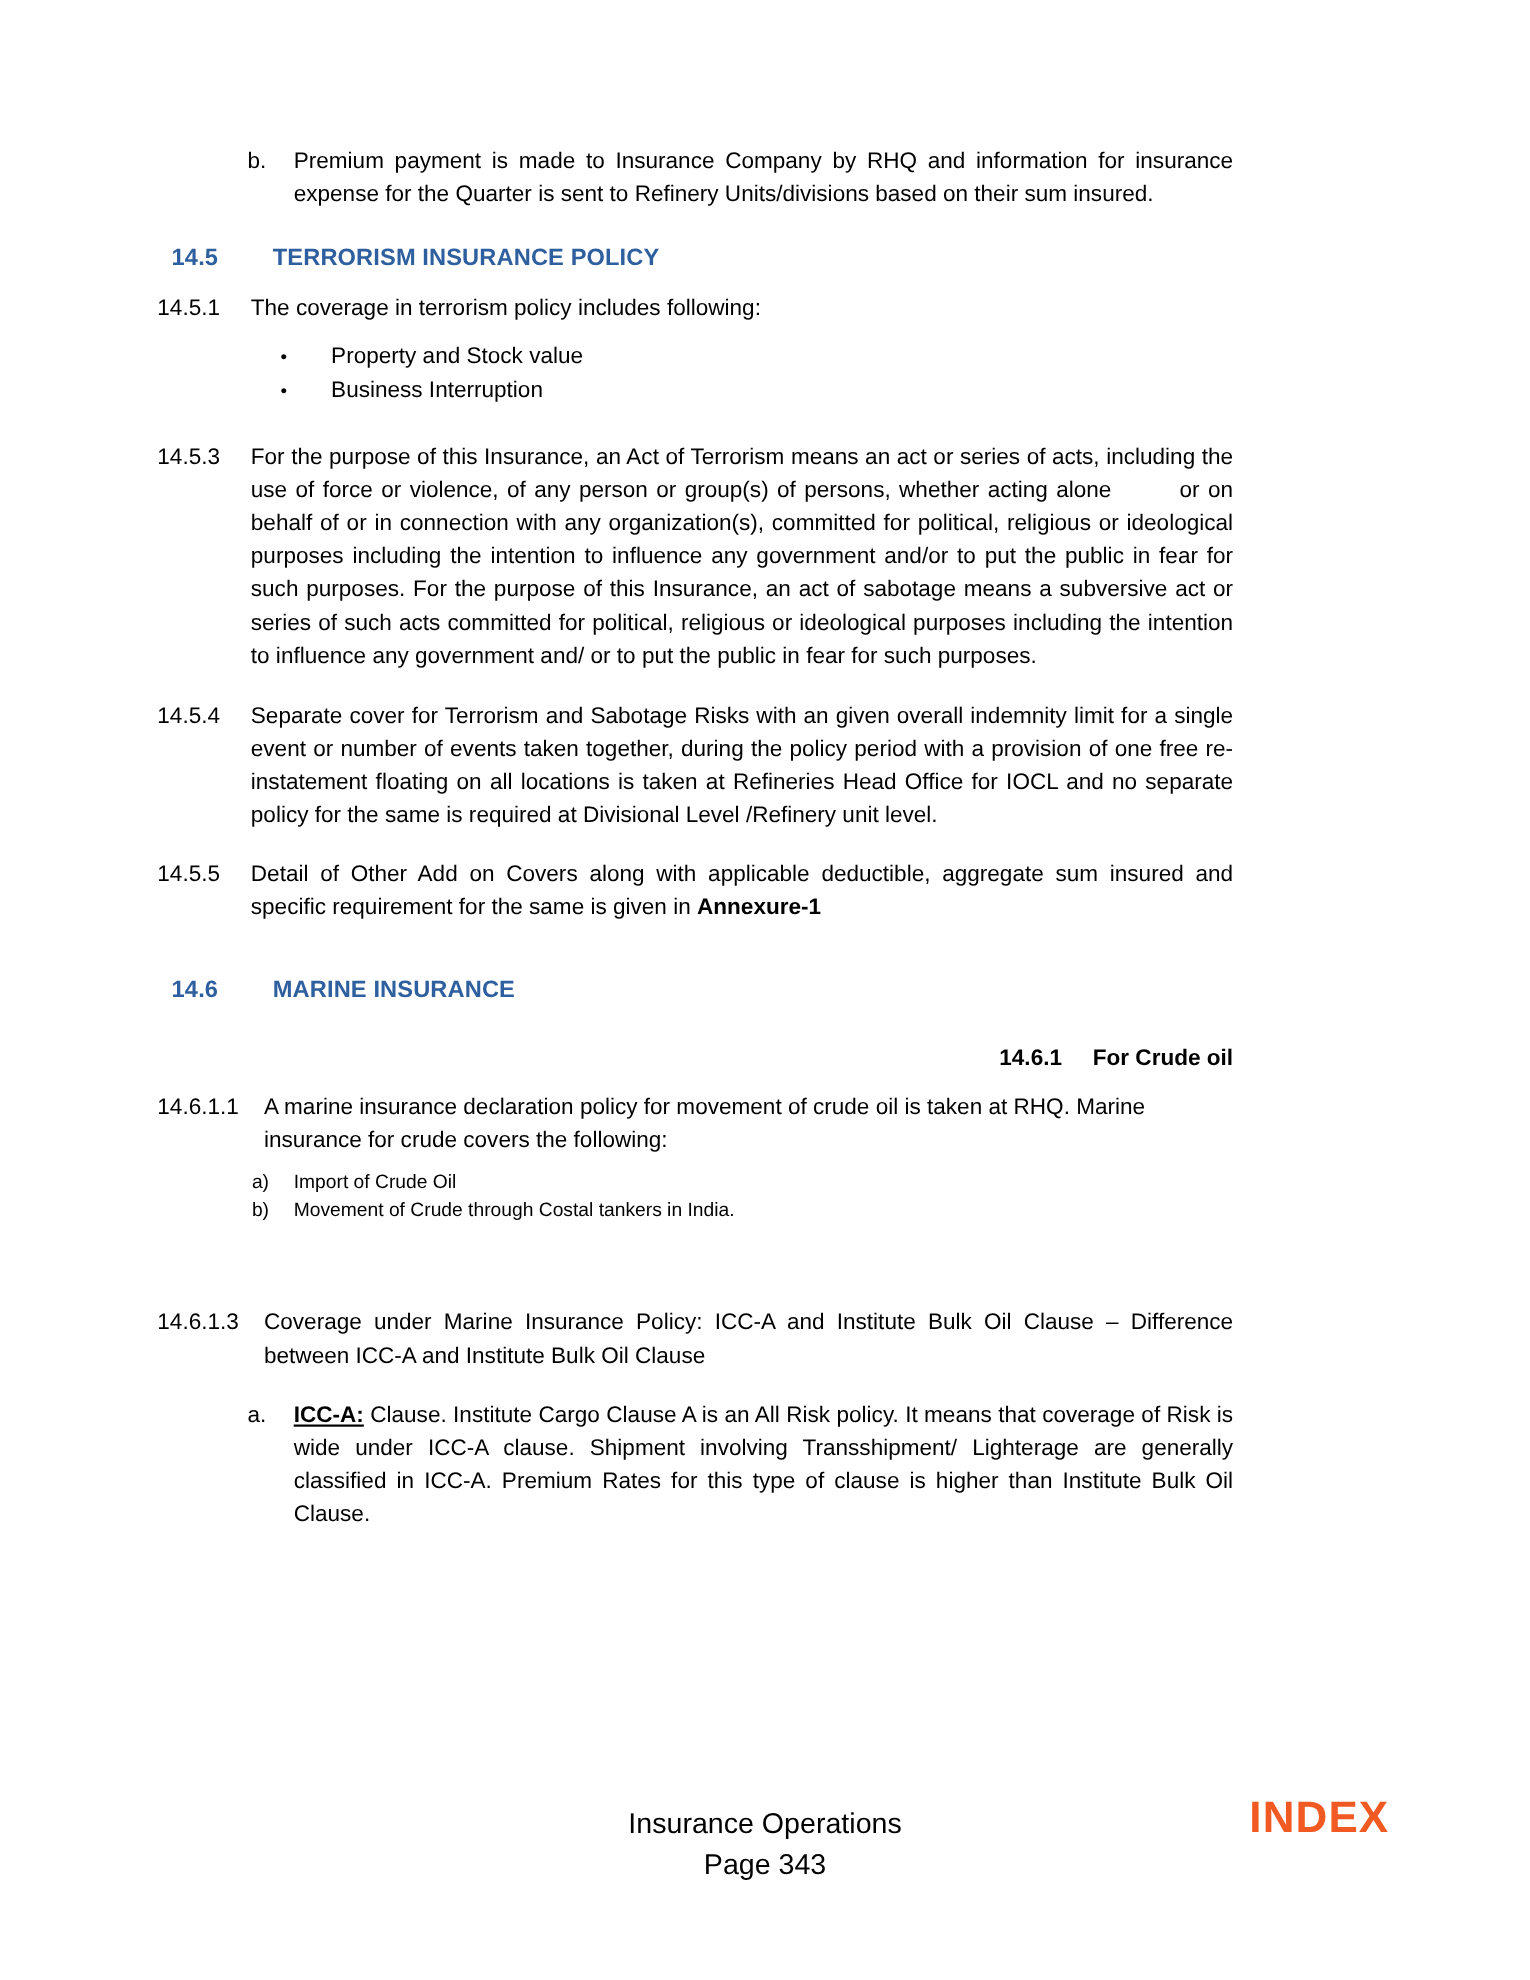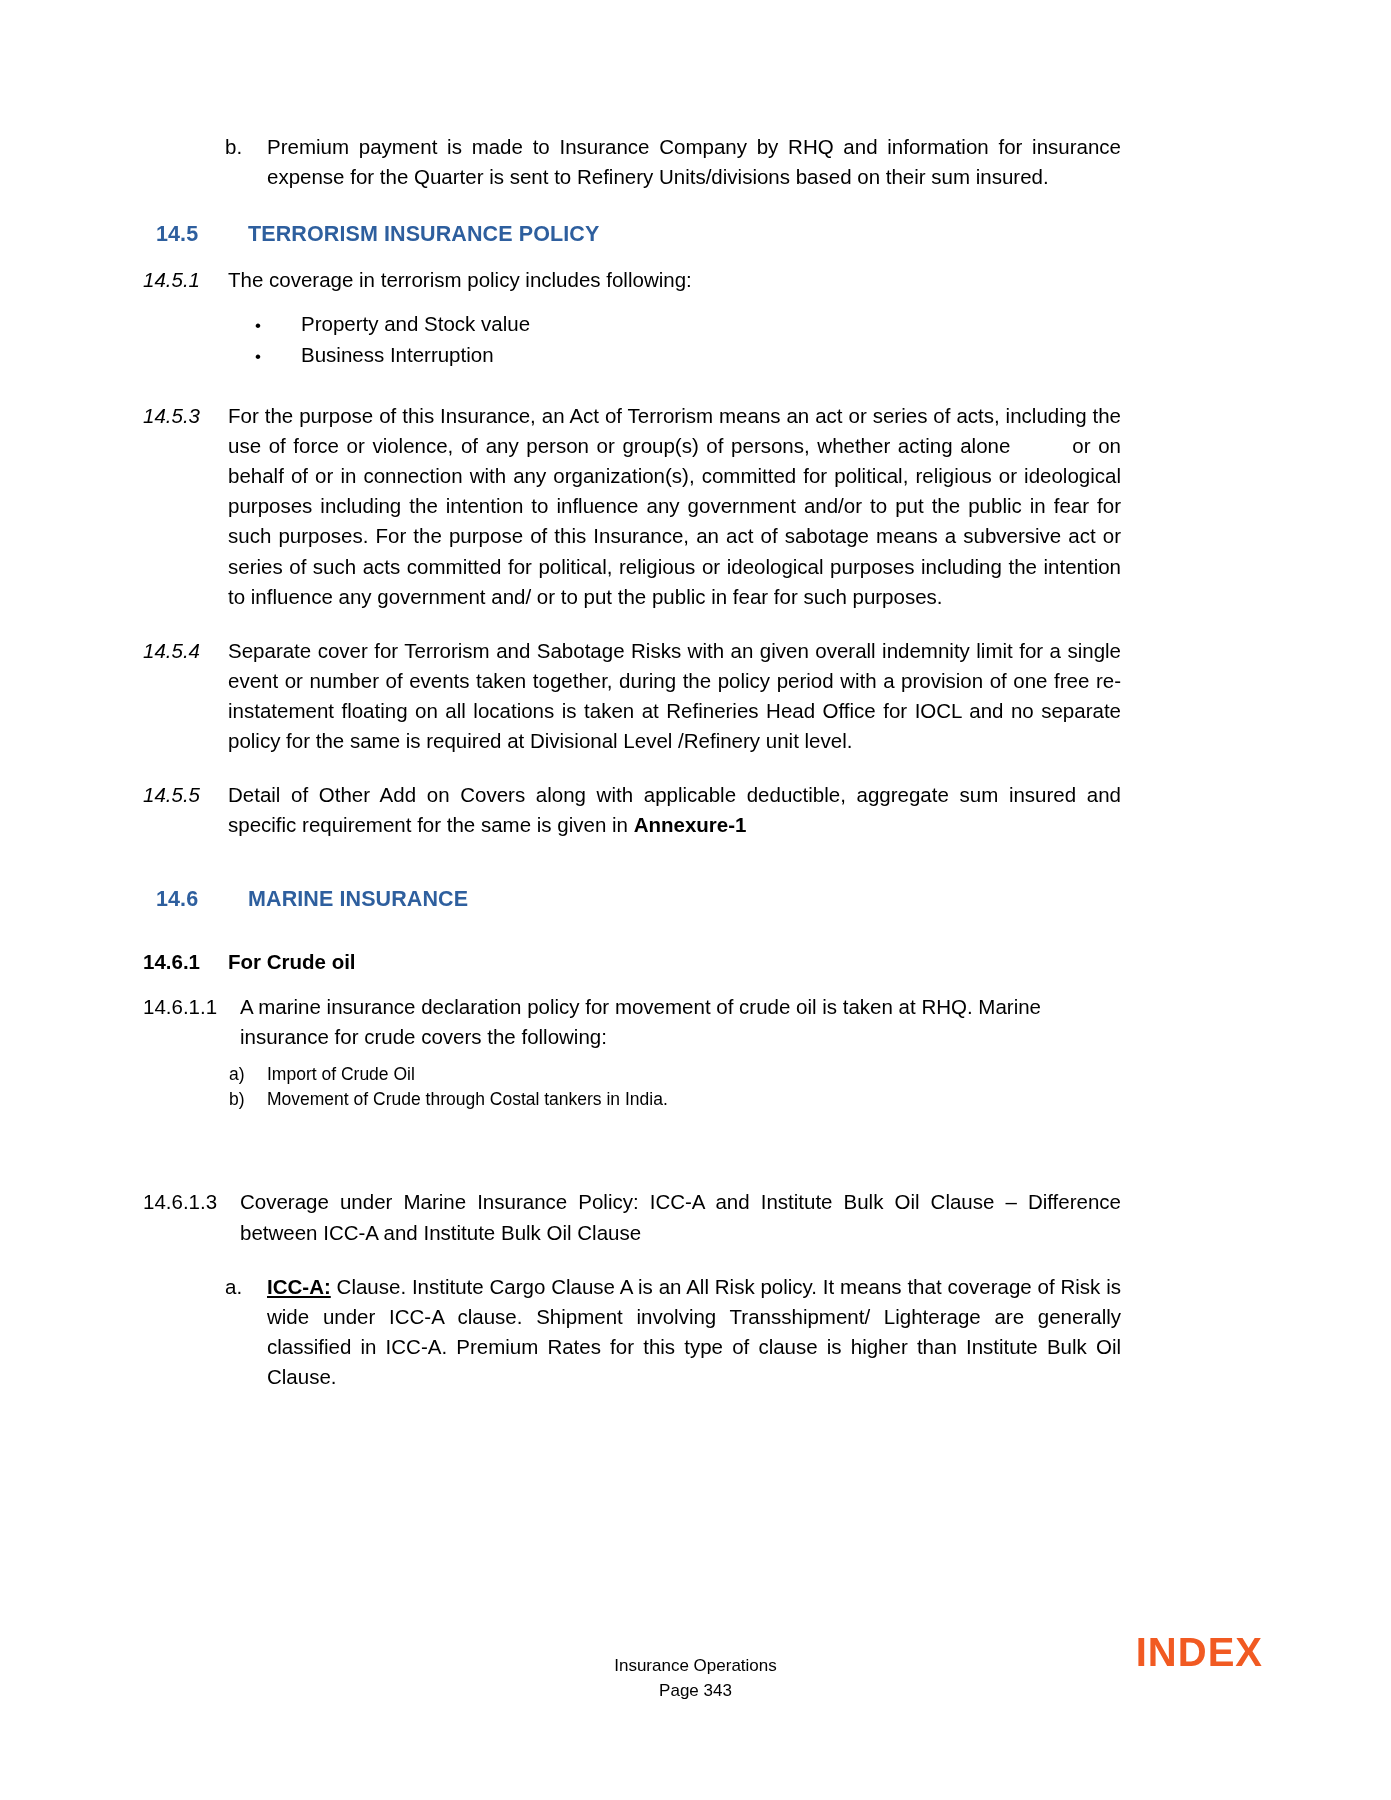--- a/index.html
+++ b/index.html
@@ -40,21 +40,21 @@
   }
   .body {
     flex: 1 1 auto;
     text-align: justify;
     text-justify: inter-word;
   }
   .body.nojust { text-align: left; }
 
   
   .w-abc { width: 42px; margin-left: 82px; }      
-  .w-145 { width: 85px; font-style: italic; }                         
+  .w-145 { width: 85px; }                         
   .w-14611 { width: 97px; }                        
 
   
   .heading {
     display: flex;
     align-items: baseline;
     color: #2e5f9e;
     font-weight: bold;
     font-size: 21.5px;
     letter-spacing: 0.1px;
@@ -62,20 +62,21 @@
   }
   .heading .hnum { width: 92px; flex: 0 0 auto; }
   .heading .htext { flex: 1 1 auto; }
 
   
   .subheading {
     display: flex;
     align-items: baseline;
     font-weight: bold;
     font-size: 20.5px;
+    justify-content: flex-end;
   }
   .subheading .snum { width: 85px; flex: 0 0 auto; }
 
   
   .bullet-list { margin: 0; padding: 0; list-style: none; }
   .bullet-item {
     display: flex;
     align-items: baseline;
     font-size: 20.5px;
     line-height: 1.5;
@@ -121,24 +122,24 @@
   .footer {
     position: absolute;
     left: 0;
     top: 1638px;
     width: 1391px;
     height: 110px;
   }
   .footer-center {
     position: absolute;
     left: 0;
-    top: 16px;
+    top: 1px;
     width: 1391px;
     text-align: center;
-    font-size: 17px;
+    font-size: 26px;
     line-height: 1.45;
   }
   .footer-index {
     position: absolute;
     right: 128px;
     top: -8px;
     color: #f15a22;
     font-size: 40px;
     font-weight: bold;
     letter-spacing: 1px;

